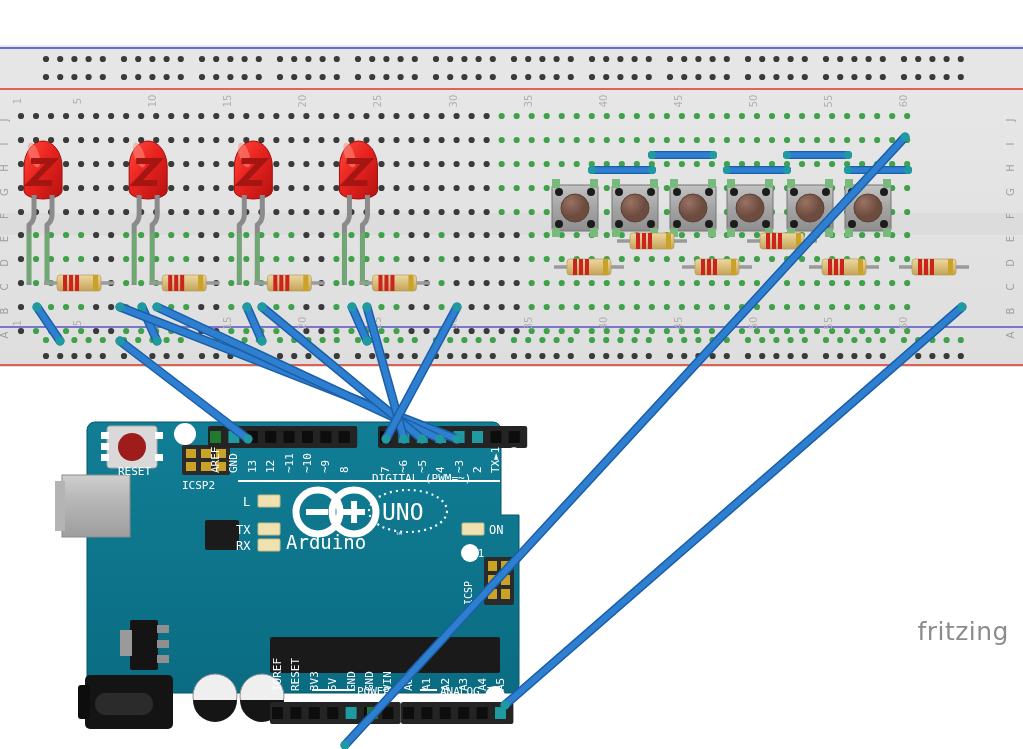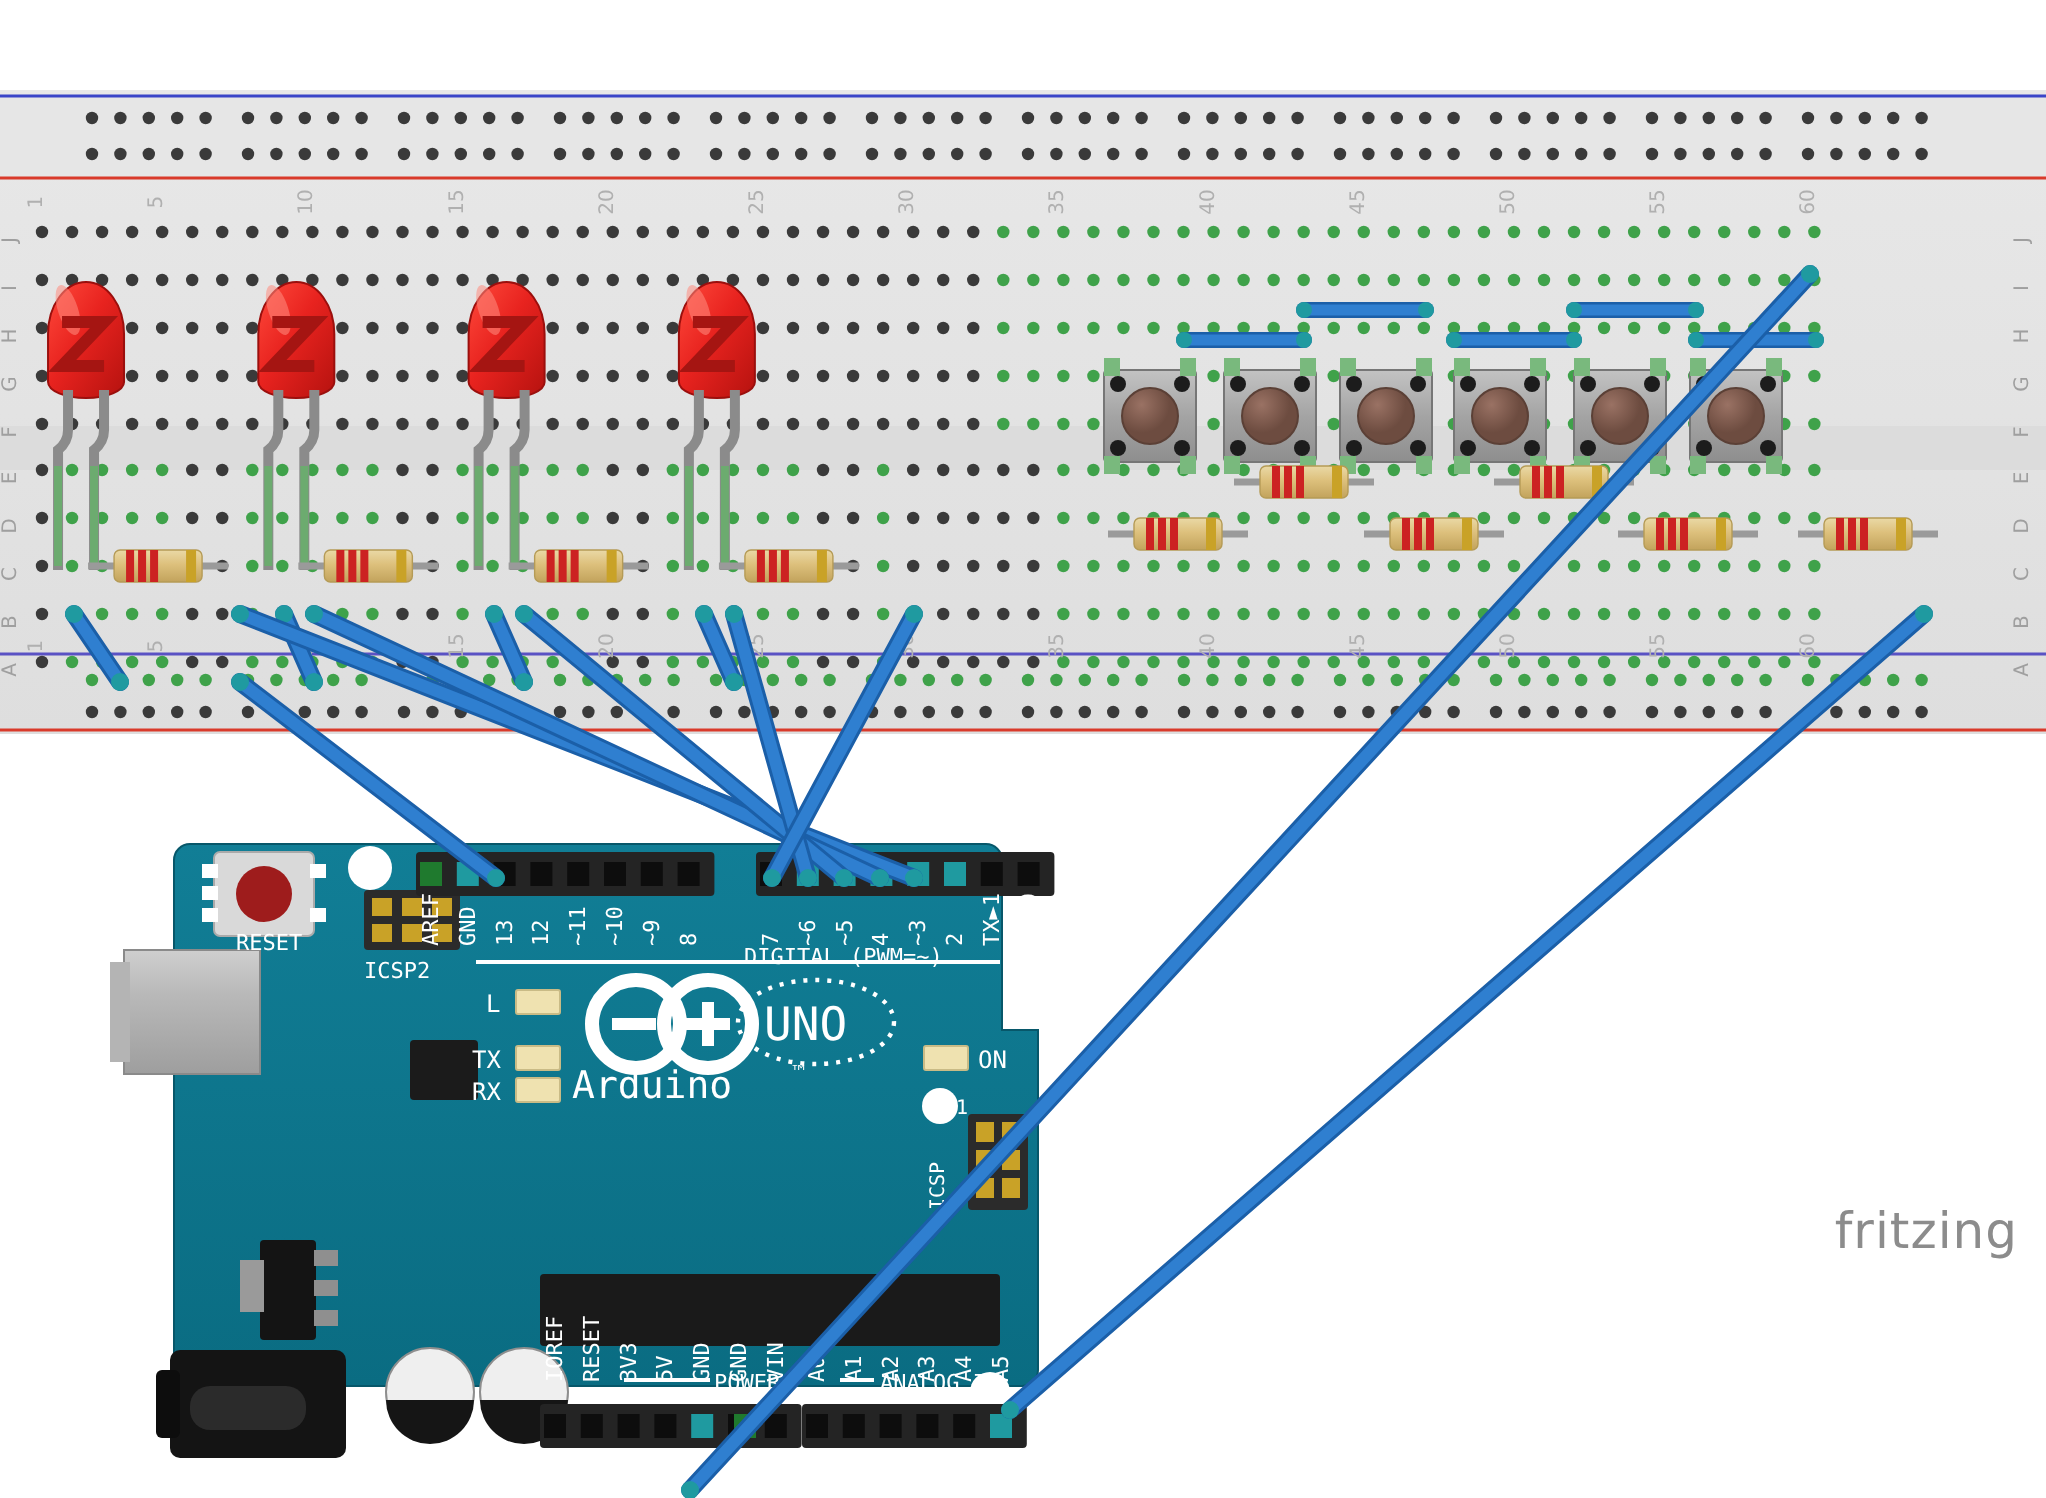--- a/index.html
+++ b/index.html
@@ -2,21 +2,21 @@
 <html><head>
 <meta charset="utf-8">
 <style>
   html,body{margin:0;padding:0;background:#fff;}
   body{width:1023px;height:749px;position:relative;overflow:hidden;
        font-family:"DejaVu Sans Mono","Liberation Mono",monospace;}
 
   #stage{position:absolute;left:0;top:0;width:1023px;height:607px;margin-top:45px;}
   svg#sheet{position:absolute;left:0;top:0;}
 
-  .fritz-logo{position:absolute;right:14px;bottom:22px;font-family:"DejaVu Sans","Liberation Sans",sans-serif;
+  .fritz-logo{position:absolute;right:14px;bottom:6px;font-family:"DejaVu Sans","Liberation Sans",sans-serif;
       font-size:25px;color:#8c8c8c;letter-spacing:.5px;font-weight:400;}
 </style>
 </head>
 <body>
 
 <div id="stage">
 
   <svg id="sheet" width="1023" height="749" viewBox="0 0 1023 749">
     <defs>
       <linearGradient id="ledDome" x1="0" y1="0" x2="1" y2="1">

